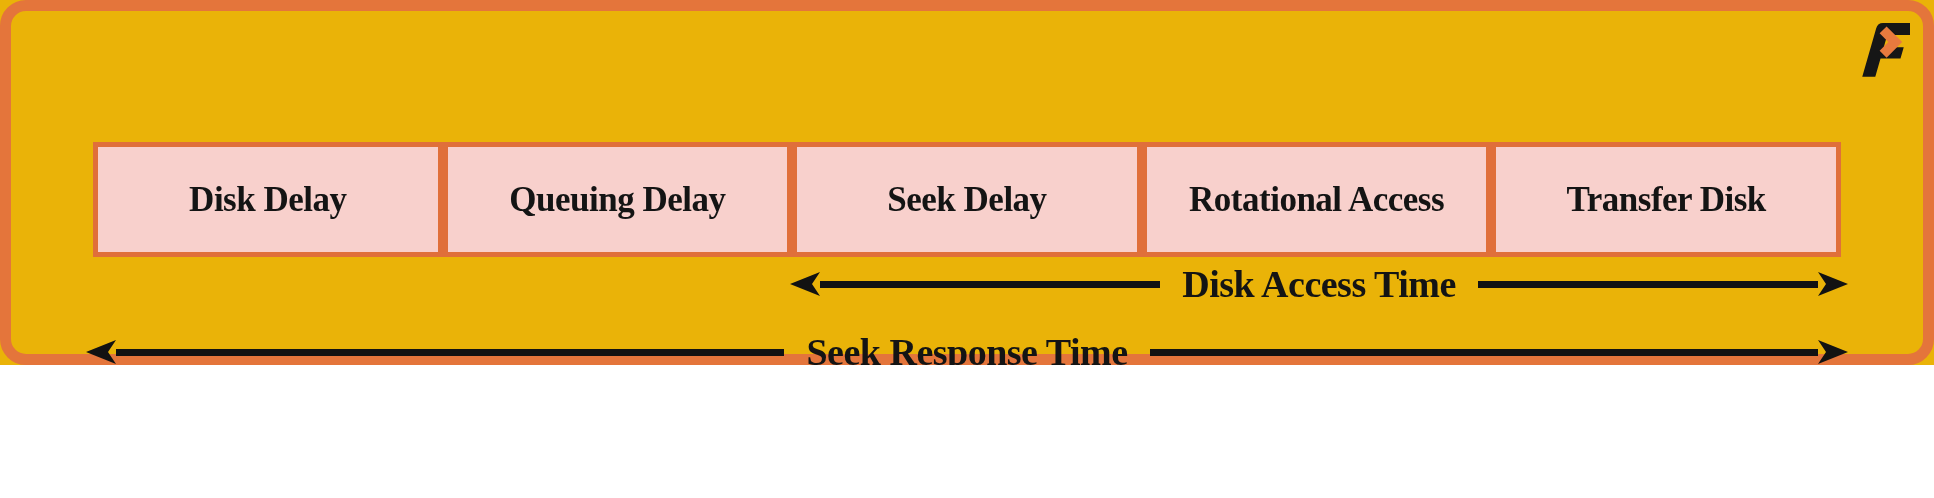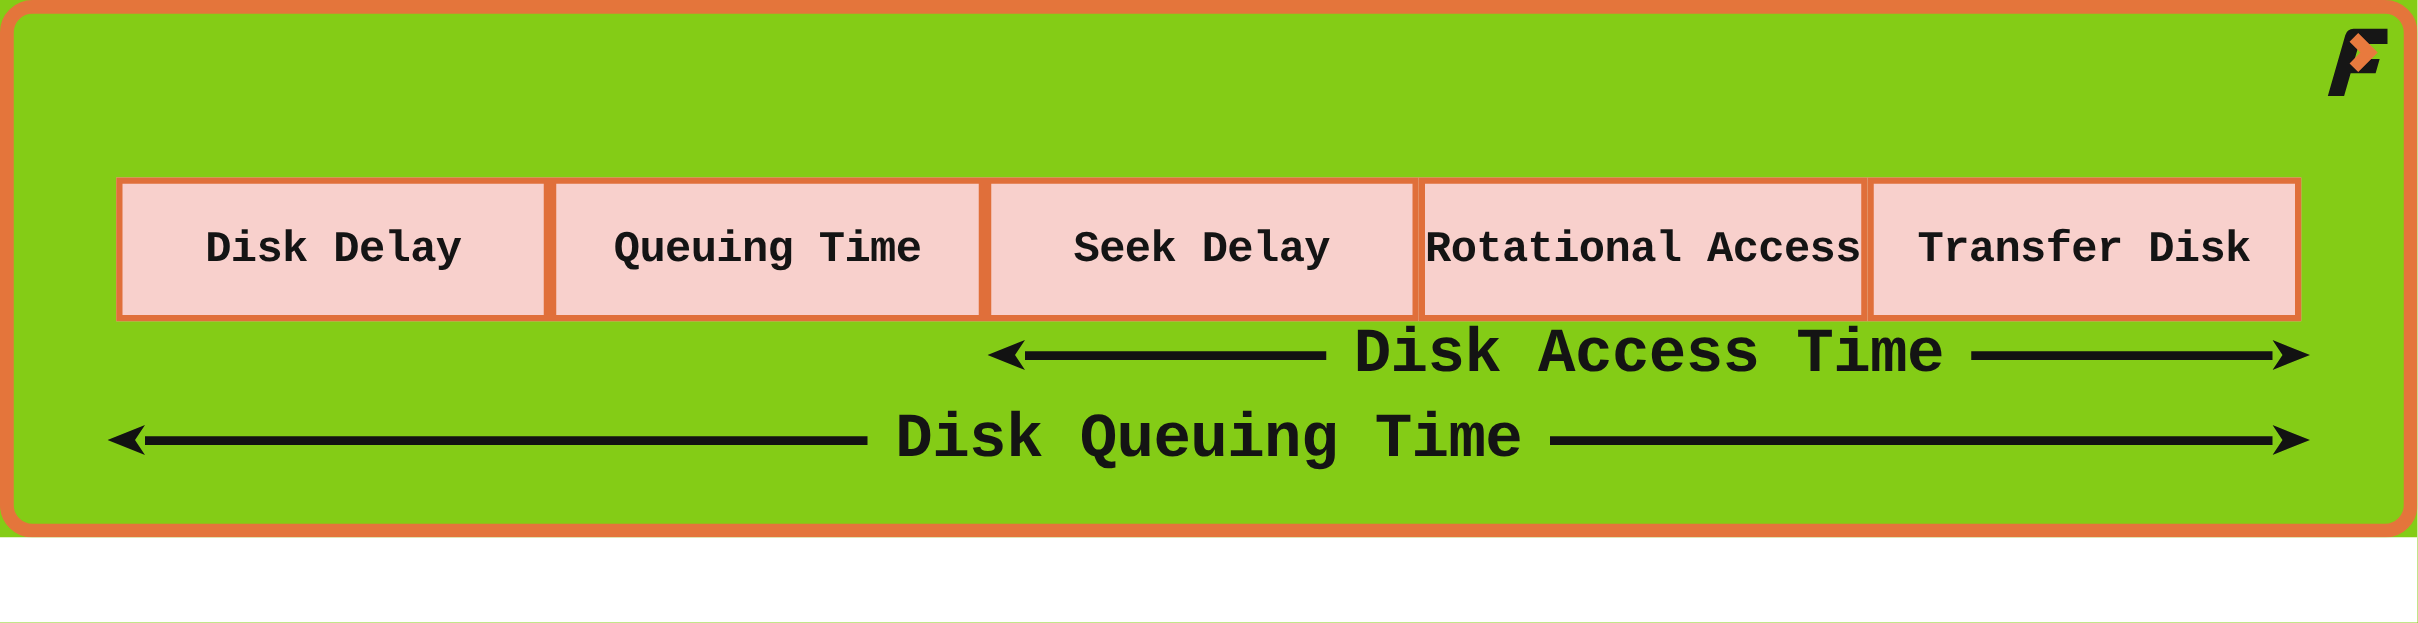--- a/index.html
+++ b/index.html
@@ -1,21 +1,21 @@
 <!DOCTYPE html>
 <html><head>
 <meta charset="utf-8">
 <style>
   html, body { margin: 0; padding: 0; background: #ffffff; }
   .stage {
     position: relative;
     width: 1934px;
-    height: 430px;
-    background: #84cc16;
-    font-family: Liberation Mono, monospace;
+    height: 365px;
+    background: #eab308;
+    font-family: Liberation Serif, serif;
     overflow: hidden;
   }
   .frame {
     position: absolute;
     inset: 0;
     box-sizing: border-box;
     border: 11px solid #E4753B;
     border-radius: 26px;
   }
   .logo {
@@ -53,21 +53,21 @@
     align-items: center;
     height: 30px;
   }
   .arrow .line {
     flex: 1 1 auto;
     height: 7px;
     background: #121212;
   }
   .arrow .lbl {
     flex: 0 0 auto;
-    font-size: 50px;
+    font-size: 38px;
     font-weight: 700;
     color: #141414;
     padding: 0 22px;
     white-space: nowrap;
     letter-spacing: -0.5px;
   }
   .head { flex: 0 0 auto; display: block; }
   .arrow-access  { left: 790px; top: 269px; width: 1058px; }
   .arrow-response{ left: 86px;  top: 337px; width: 1762px; }
 </style>
@@ -80,21 +80,21 @@
 
   <svg class="logo" viewBox="0 0 104 76" aria-hidden="true">
     <g transform="translate(14,0) skewX(-16)" transform-origin="40 70">
       <path d="M42 8 H78 V22 H51 V36 H74 V49 H51 V70 H36 V14 Q36 8 42 8 Z" fill="#161616"></path>
     </g>
     <path d="M78 12 L96 30 L78 48 L70 40 L80 30 L70 20 Z" fill="#E87A3E"></path>
   </svg>
 
   <div class="boxes">
     <div class="seg">Disk Delay</div>
-    <div class="seg">Queuing Time</div>
+    <div class="seg">Queuing Delay</div>
     <div class="seg">Seek Delay</div>
     <div class="seg">Rotational Access</div>
     <div class="seg">Transfer Disk</div>
   </div>
 
   <div class="arrow arrow-access">
     <svg class="head" width="30" height="24" viewBox="0 0 30 24">
       <polygon points="0,12 30,0 22,12 30,24" fill="#121212"></polygon>
     </svg>
     <div class="line"></div>
@@ -103,20 +103,20 @@
     <svg class="head" width="30" height="24" viewBox="0 0 30 24">
       <polygon points="30,12 0,0 8,12 0,24" fill="#121212"></polygon>
     </svg>
   </div>
 
   <div class="arrow arrow-response">
     <svg class="head" width="30" height="24" viewBox="0 0 30 24">
       <polygon points="0,12 30,0 22,12 30,24" fill="#121212"></polygon>
     </svg>
     <div class="line"></div>
-    <span class="lbl">Disk Queuing Time</span>
+    <span class="lbl">Seek Response Time</span>
     <div class="line"></div>
     <svg class="head" width="30" height="24" viewBox="0 0 30 24">
       <polygon points="30,12 0,0 8,12 0,24" fill="#121212"></polygon>
     </svg>
   </div>
 
 </div>
 
 </body></html>

